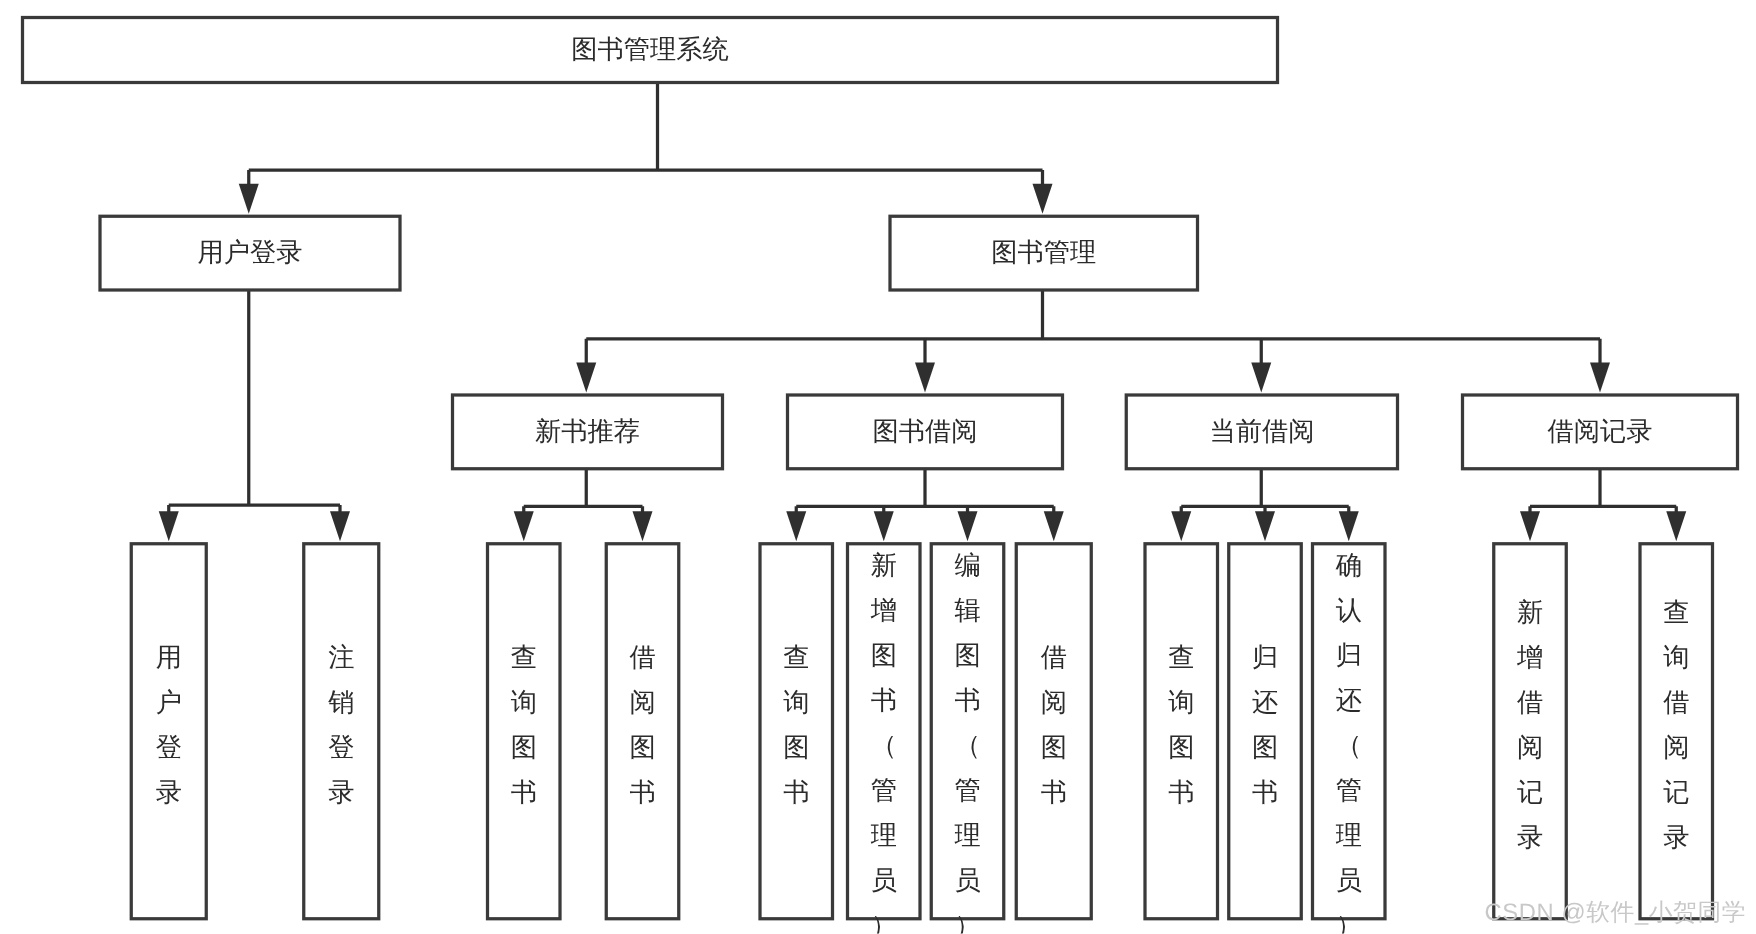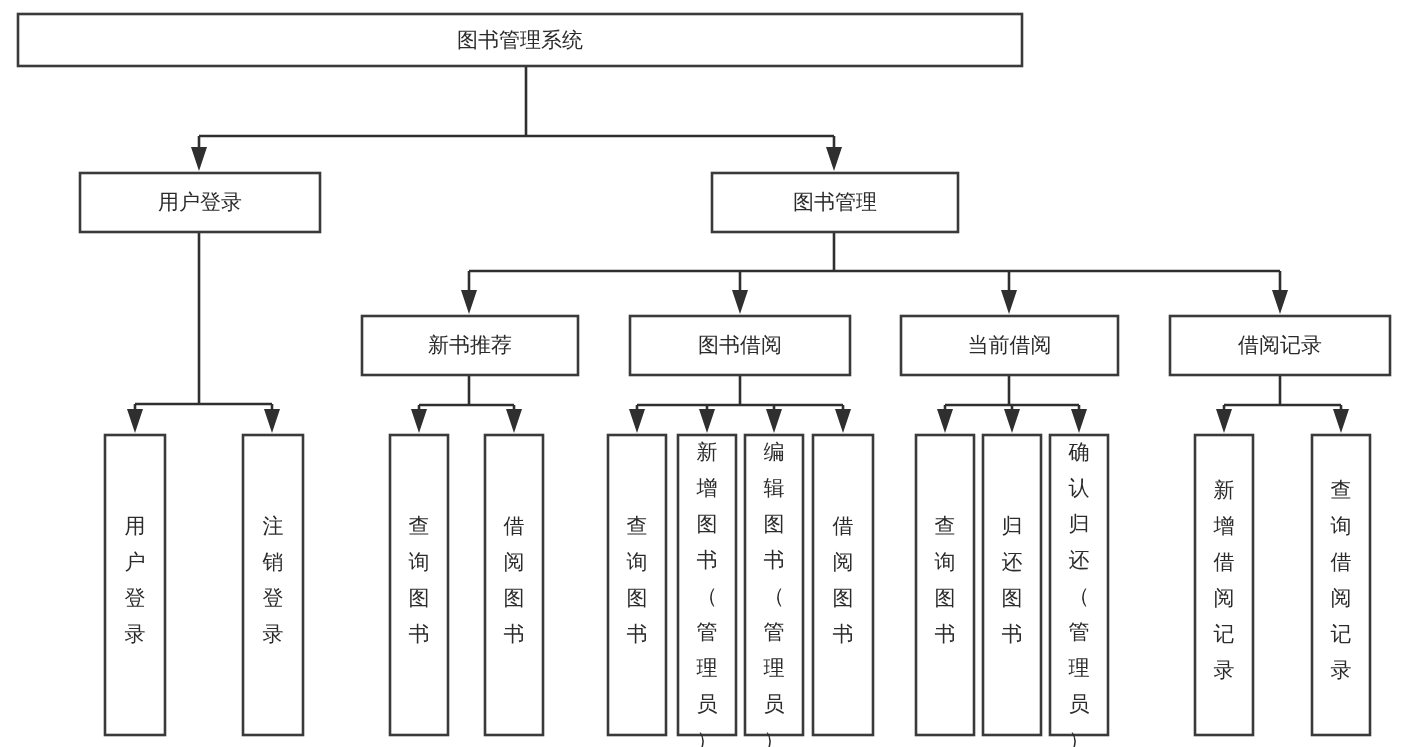--- a/index.html
+++ b/index.html
@@ -212,13 +212,14 @@
         <g>
           <rect x="1195" y="435" width="58" height="300" class="node-box"></rect>
           <text x="1224" y="497" class="node-label-vertical"><tspan x="1224" dy="0">新</tspan><tspan x="1224" dy="36">增</tspan><tspan x="1224" dy="36">借</tspan><tspan x="1224" dy="36">阅</tspan><tspan x="1224" dy="36">记</tspan><tspan x="1224" dy="36">录</tspan></text>
         </g>
         <g>
           <rect x="1312" y="435" width="58" height="300" class="node-box"></rect>
           <text x="1341" y="497" class="node-label-vertical"><tspan x="1341" dy="0">查</tspan><tspan x="1341" dy="36">询</tspan><tspan x="1341" dy="36">借</tspan><tspan x="1341" dy="36">阅</tspan><tspan x="1341" dy="36">记</tspan><tspan x="1341" dy="36">录</tspan></text>
         </g>
       </g>
   </svg>
+  <div class="watermark-text">CSDN @软件_小贺同学</div>
 </div>
 
 </body></html>

